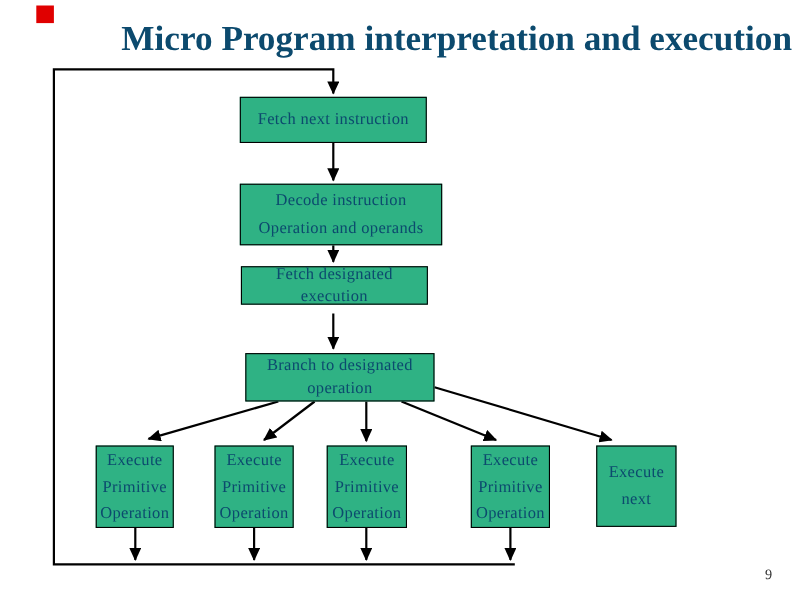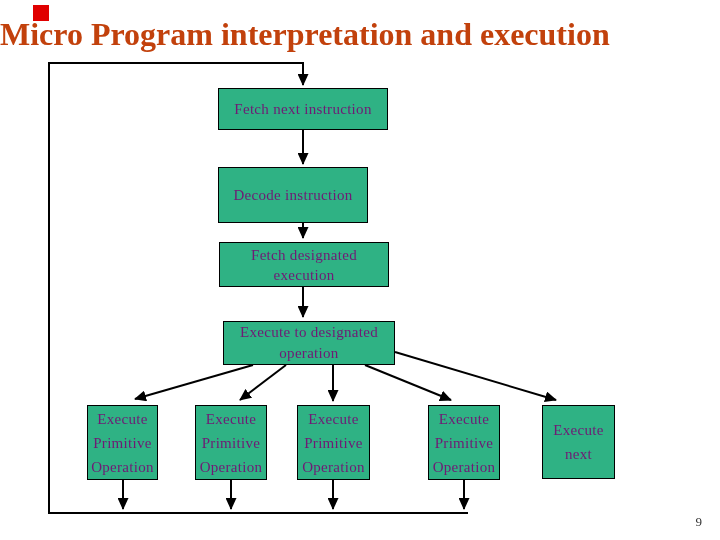--- a/index.html
+++ b/index.html
@@ -13,24 +13,24 @@
   }
   .accent-square {
     position: absolute;
     left: 33px; top: 5px;
     width: 16px; height: 16px;
     background: #e00000;
   }
   .slide-title {
     position: absolute;
     left: 0; right: 0; top: 16px;
-    text-align: left;
+    text-align: right;
     font-size: 32px;
     font-weight: bold;
-    color: #c2410c;
+    color: #0c4a6e;
     white-space: nowrap;
     letter-spacing: 0px;
   }
   svg.connectors {
     position: absolute;
     left: 0; top: 0;
     width: 720px; height: 540px;
   }
   svg.connectors path, svg.connectors polyline {
     stroke: #000000;
@@ -40,28 +40,28 @@
   .fbox {
     position: absolute;
     box-sizing: border-box;
     background: #2fb284;
     border: 1.5px solid #000000;
     display: flex;
     flex-direction: column;
     align-items: center;
     justify-content: center;
     text-align: center;
-    color: #701a75;
+    color: #0c4a6e;
     font-size: 15px;
     letter-spacing: 0.3px;
   }
   .fbox span { display: block; }
   #box-fetch-next   { left: 218px; top:  88px; width: 170px; height: 42px; }
-  #box-decode       { left: 218px; top: 167px; width: 150px; height: 56px; line-height: 26px; }
-  #box-operands     { left: 219px; top: 242px; width: 170px; height: 45px; line-height: 20px; }
+  #box-decode       { left: 218px; top: 167px; width: 184px; height: 56px; line-height: 26px; }
+  #box-operands     { left: 219px; top: 242px; width: 170px; height: 35px; line-height: 20px; }
   #box-branch       { left: 223px; top: 321px; width: 172px; height: 44px; line-height: 21px; }
   .exec-box         { top: 405px; width: 72px; height: 75px; line-height: 24px; }
   #box-exec-1 { left:  87px; width: 71px; }
   #box-exec-2 { left: 195px; }
   #box-exec-3 { left: 297px; width: 73px; }
   #box-exec-4 { left: 428px; }
   #box-halt   { left: 542px; top: 405px; width: 73px; height: 74px; line-height: 24px; }
   .page-number {
     position: absolute;
     right: 18px; top: 514px;
@@ -99,29 +99,30 @@
     <path d="M333,480 L333,509" marker-end="url(#ah)"></path>
     <path d="M464,480 L464,509" marker-end="url(#ah)"></path>
   </svg>
 
   <div class="fbox" id="box-fetch-next">
     <span>Fetch next instruction</span>
   </div>
 
   <div class="fbox" id="box-decode">
     <span>Decode instruction</span>
+    <span>Operation and operands</span>
   </div>
 
   <div class="fbox" id="box-operands">
     <span>Fetch designated</span>
     <span>execution</span>
   </div>
 
   <div class="fbox" id="box-branch">
-    <span>Execute to designated</span>
+    <span>Branch to designated</span>
     <span>operation</span>
   </div>
 
   <div class="fbox exec-box" id="box-exec-1">
     <span>Execute</span>
     <span>Primitive</span>
     <span>Operation</span>
   </div>
 
   <div class="fbox exec-box" id="box-exec-2">

